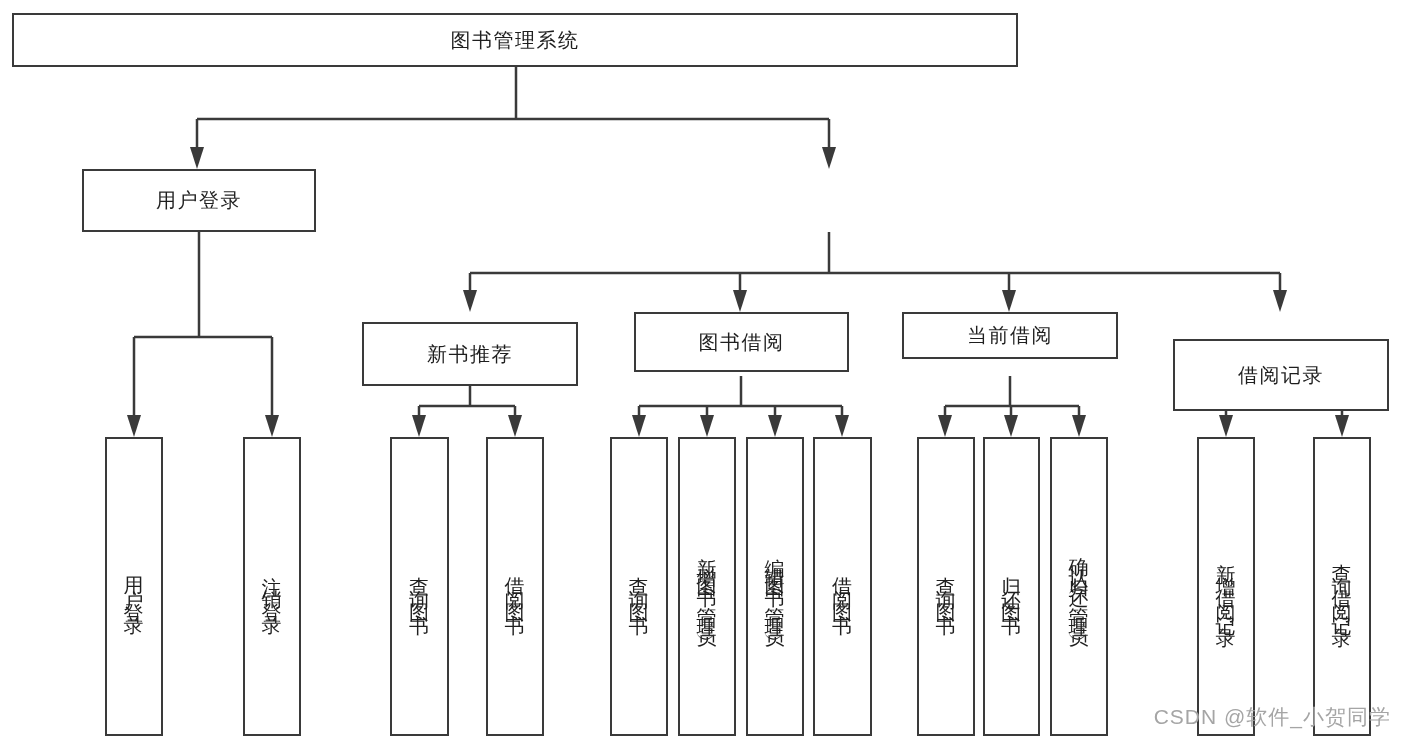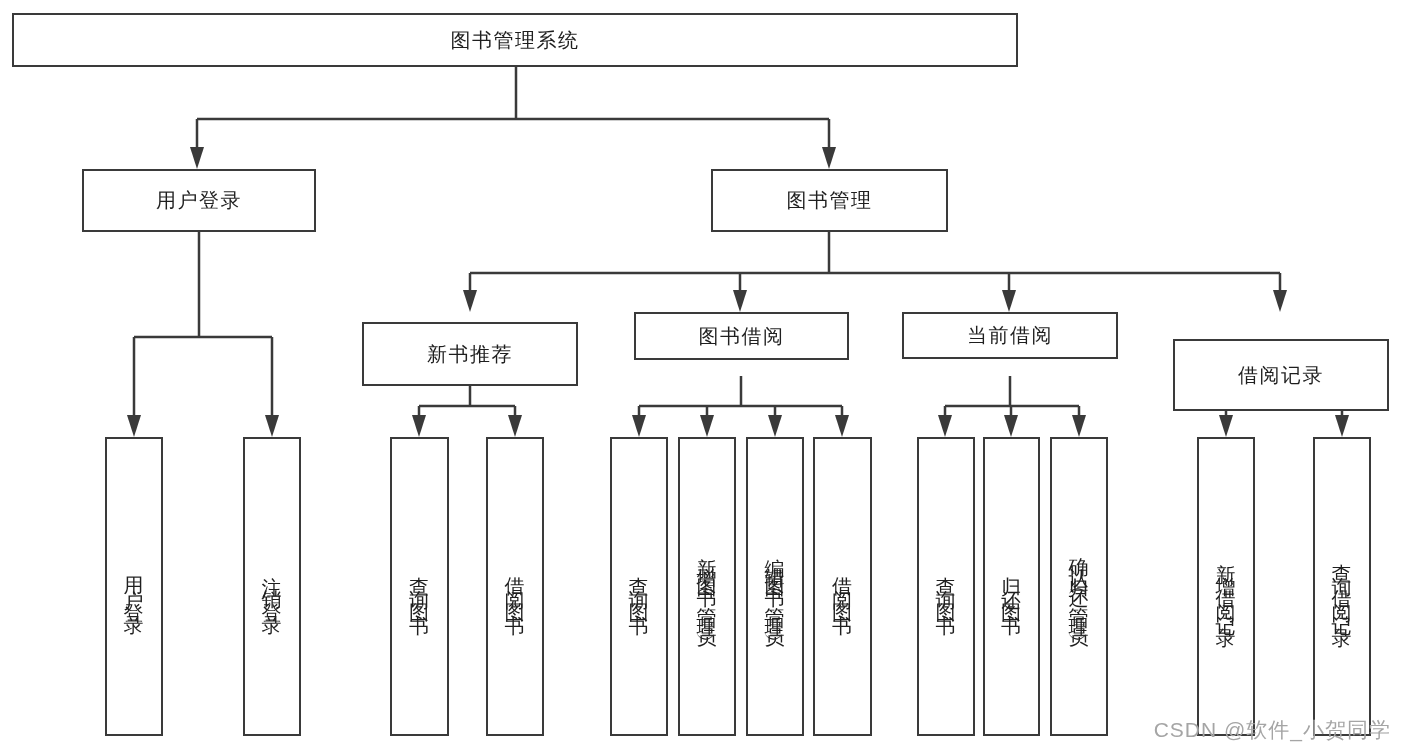--- a/index.html
+++ b/index.html
@@ -12,21 +12,21 @@
     position:absolute;background:#ffffff;border:2.5px solid #3a3a3a;box-sizing:border-box;
     display:flex;align-items:center;justify-content:center;
     font-size:20px;letter-spacing:1.5px;z-index:2;text-align:center;
   }
   .vnode span{
     writing-mode:vertical-rl;text-orientation:mixed;
     font-size:20px;letter-spacing:0.65em;line-height:1;
   }
   .vnode.long span{letter-spacing:0.5em;}
   .watermark{
-    position:absolute;right:14px;bottom:3px;z-index:6;
+    position:absolute;right:14px;bottom:16px;z-index:6;
     font-size:21px;color:#a5a5a5;letter-spacing:1px;
   }
 </style>
 </head>
 <body>
 
 <div class="stage">
 
   <svg class="connectors" width="1405" height="747" viewBox="0 0 1405 747">
     <g stroke="#3a3a3a" stroke-width="2.5" fill="none">
@@ -66,28 +66,25 @@
     </g>
   </svg>
 
   <div class="node" style="left:12px;top:13px;width:1006px;height:54px;">
     <span>图书管理系统</span>
   </div>
 
   <div class="node" style="left:82px;top:169px;width:234px;height:63px;">
     <span>用户登录</span>
   </div>
-  <div class="node" style="left:711px;top:169px;width:237px;height:63px;">
-    <span>图书管理</span>
-  </div>
 
   <div class="node" style="left:362px;top:312px;width:216px;height:64px;margin-top:10px;">
     <span>新书推荐</span>
   </div>
-  <div class="node" style="left:634px;top:312px;width:215px;height:48px;">
+  <div class="node" style="left:634px;top:312px;width:215px;height:60px;">
     <span>图书借阅</span>
   </div>
   <div class="node" style="left:902px;top:312px;width:216px;height:47px;">
     <span>当前借阅</span>
   </div>
   <div class="node" style="left:1173px;top:312px;width:216px;height:72px;margin-top:27px;">
     <span>借阅记录</span>
   </div>
 
   <div class="node vnode" style="left:105px;top:437px;width:58px;height:299px;">

